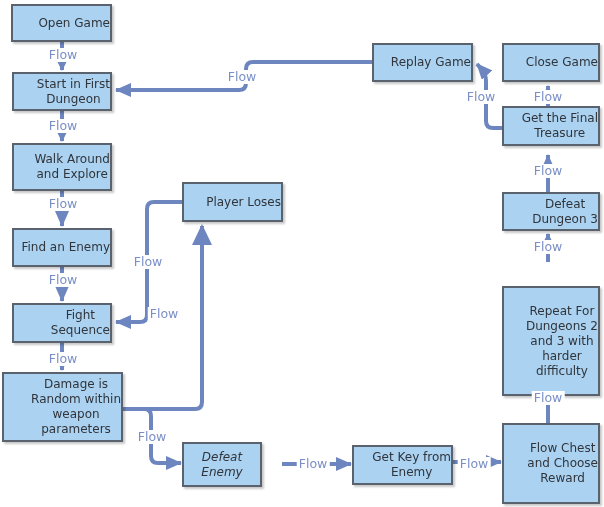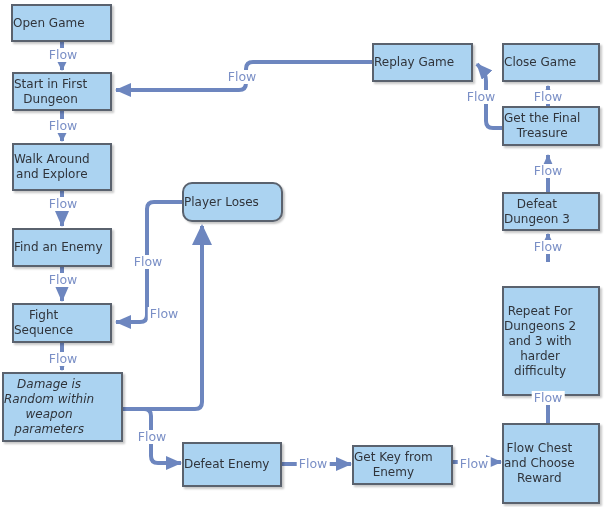--- a/index.html
+++ b/index.html
@@ -6,21 +6,21 @@
   body{font-family:"DejaVu Sans", sans-serif;}
   #canvas{position:relative;width:604px;height:507px;background:var(--canvas-bg,#ffffff);overflow:hidden;}
   #edge-layer{position:absolute;left:0;top:0;width:604px;height:507px;}
   #edge-layer path.edge{fill:none;stroke:var(--edge,#6D86BF);stroke-width:4;}
   #edge-layer marker path{fill:var(--edge,#6D86BF);stroke:none;}
   .node{
     position:absolute;box-sizing:border-box;
     background:var(--node-fill,#ABD3F1);
     border:2px solid var(--node-border,#5A626E);
     box-shadow:2px 2px 2px rgba(0,0,0,0.22);
-    display:flex;align-items:center;justify-content:flex-start;
+    display:flex;align-items:center;justify-content:flex-end;
     text-align:center;color:var(--node-text,#30343B);
     font-size:12px;line-height:15px;
   }
   .node .node-label{white-space:pre-line;}
   .edge-label{
     position:absolute;transform:translate(-50%,-50%);
     background:var(--edge-label-bg,#ffffff);
     color:var(--edge-label-text,#7A8FC6);
     font-size:12.5px;line-height:14px;padding:0 2px;white-space:nowrap;
   }
@@ -72,30 +72,30 @@
         <span class="node-label">Walk Around
 and Explore</span>
       </div>
       <div class="node" style="left: 12px; top: 228px; width: 100px; height: 39px;">
         <span class="node-label">Find an Enemy</span>
       </div>
       <div class="node" style="left: 12px; top: 303px; width: 100px; height: 40px;">
         <span class="node-label">Fight
 Sequence</span>
       </div>
-      <div class="node" style="left: 2px; top: 372px; width: 121px; height: 70px; font-style: italic;">
+      <div class="node" style="left: 2px; top: 372px; width: 121px; height: 70px;">
         <span class="node-label">Damage is
 Random within
 weapon
 parameters</span>
       </div>
-      <div class="node" style="left: 182px; top: 182px; width: 101px; height: 40px; border-radius: 10px;">
+      <div class="node" style="left: 182px; top: 182px; width: 101px; height: 40px;">
         <span class="node-label">Player Loses</span>
       </div>
-      <div class="node" style="left: 182px; top: 442px; width: 100px; height: 45px;">
+      <div class="node" style="left: 182px; top: 442px; width: 80px; height: 45px; font-style: italic;">
         <span class="node-label">Defeat Enemy</span>
       </div>
       <div class="node" style="left: 352px; top: 445px; width: 101px; height: 40px;">
         <span class="node-label">Get Key from
 Enemy</span>
       </div>
       <div class="node" style="left: 502px; top: 423px; width: 98px; height: 81px;">
         <span class="node-label">Flow Chest
 and Choose
 Reward</span>

